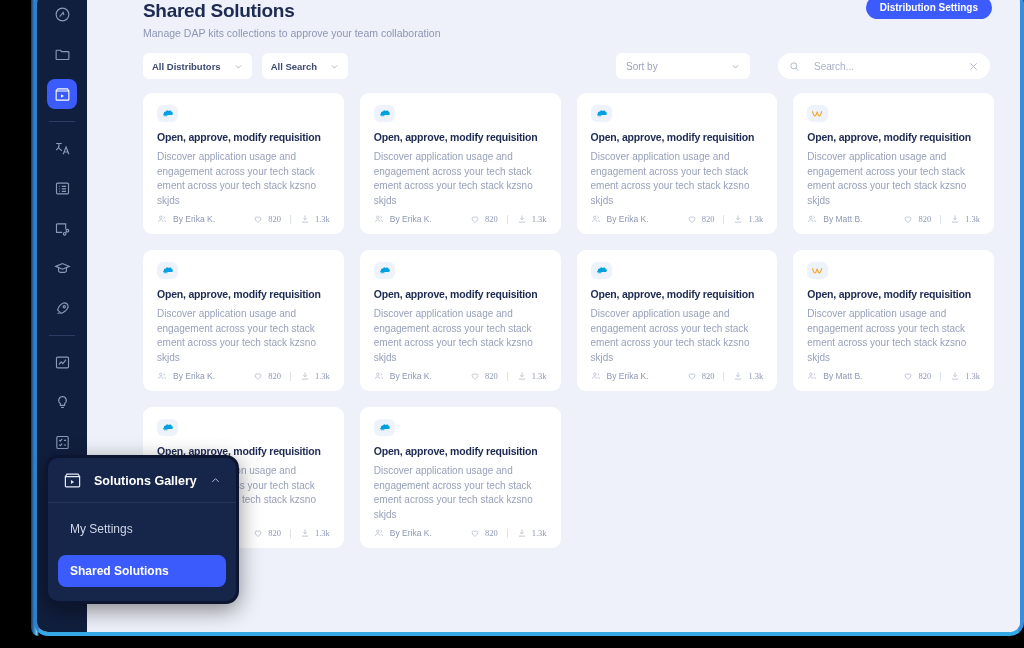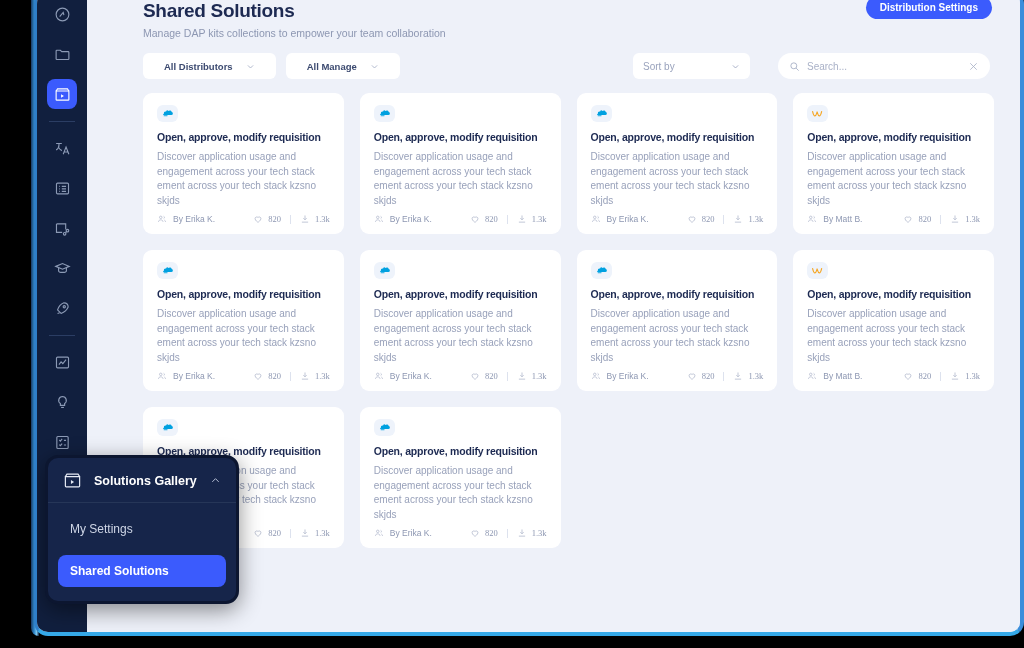--- a/index.html
+++ b/index.html
@@ -88,47 +88,47 @@
   
   #filter-bar {
     margin: 14px 26px 0 56px;
     display: flex; align-items: center;
     position: relative; height: 26px;
   }
   .filter-select {
     height: 26px;
     background: #fff; border-radius: 6px;
     display: flex; align-items: center;
-    padding: 0 21px; margin-right: 10px;
+    padding: 0 9px; margin-right: 10px;
     font-size: 9.5px; font-weight: bold; color: #3c4a70;
     cursor: pointer; white-space: nowrap;
   }
   .filter-select .chev { margin-left: 13px; color: #aab2c8; }
   .chev svg { width: 9px; height: 9px; display: block; }
 
   #sort-by {
     position: absolute; right: 244px; top: 0;
-    width: 117px; height: 26px;
+    width: 134px; height: 26px;
     background: #fff; border-radius: 6px;
     display: flex; align-items: center; justify-content: space-between;
     padding: 0 10px;
     font-size: 10px; color: #9aa3bd;
     cursor: pointer;
   }
   #search-box {
     position: absolute; right: 4px; top: 0;
     width: 212px; height: 26px;
     background: #fff; border-radius: 13px;
     display: flex; align-items: center;
     padding: 0 11px;
     cursor: text;
   }
   #search-input {
     border: none; outline: none;
-    flex: 1; margin-left: 7px;
+    flex: 1; margin-left: 14px;
     font-size: 10px; color: #9aa3bd;
     background: transparent;
     font-family: "Liberation Sans", sans-serif;
   }
   #search-input::placeholder { color: #a9b1c7; }
   .mini-ico svg { width: 11px; height: 11px; display: block; }
   .mini-ico { color: #a9b1c7; }
 
   
   #card-grid {
@@ -318,35 +318,35 @@
           <path d="M7.5 8.5l1.5 1.5 2.5-3M7.5 15l1.5 1.5 2.5-3M14 9h3M14 15.5h3"></path>
         </svg>
       </span>
     </div>
   </nav>
 
   <div id="main">
 
     <div id="page-header">
       <div id="page-title">Shared Solutions</div>
-      <div id="page-subtitle">Manage DAP kits collections to empower your team collaboration</div>
+      <div id="page-subtitle">Manage DAP kits collections to approve your team collaboration</div>
       <button id="distribution-settings-btn">Distribution Settings</button>
     </div>
 
     <div id="filter-bar">
       <div class="filter-select">
         <span>All Distributors</span>
         <span class="chev">
           <svg viewBox="0 0 24 24" fill="none" stroke="currentColor" stroke-width="2.4">
               <path d="M5 9l7 7 7-7"></path>
             </svg>
         </span>
       </div>
       <div class="filter-select">
-        <span>All Manage</span>
+        <span>All Search</span>
         <span class="chev">
           <svg viewBox="0 0 24 24" fill="none" stroke="currentColor" stroke-width="2.4">
               <path d="M5 9l7 7 7-7"></path>
             </svg>
         </span>
       </div>
 
       <div id="sort-by">
         <span>Sort by</span>
         <span class="chev">

